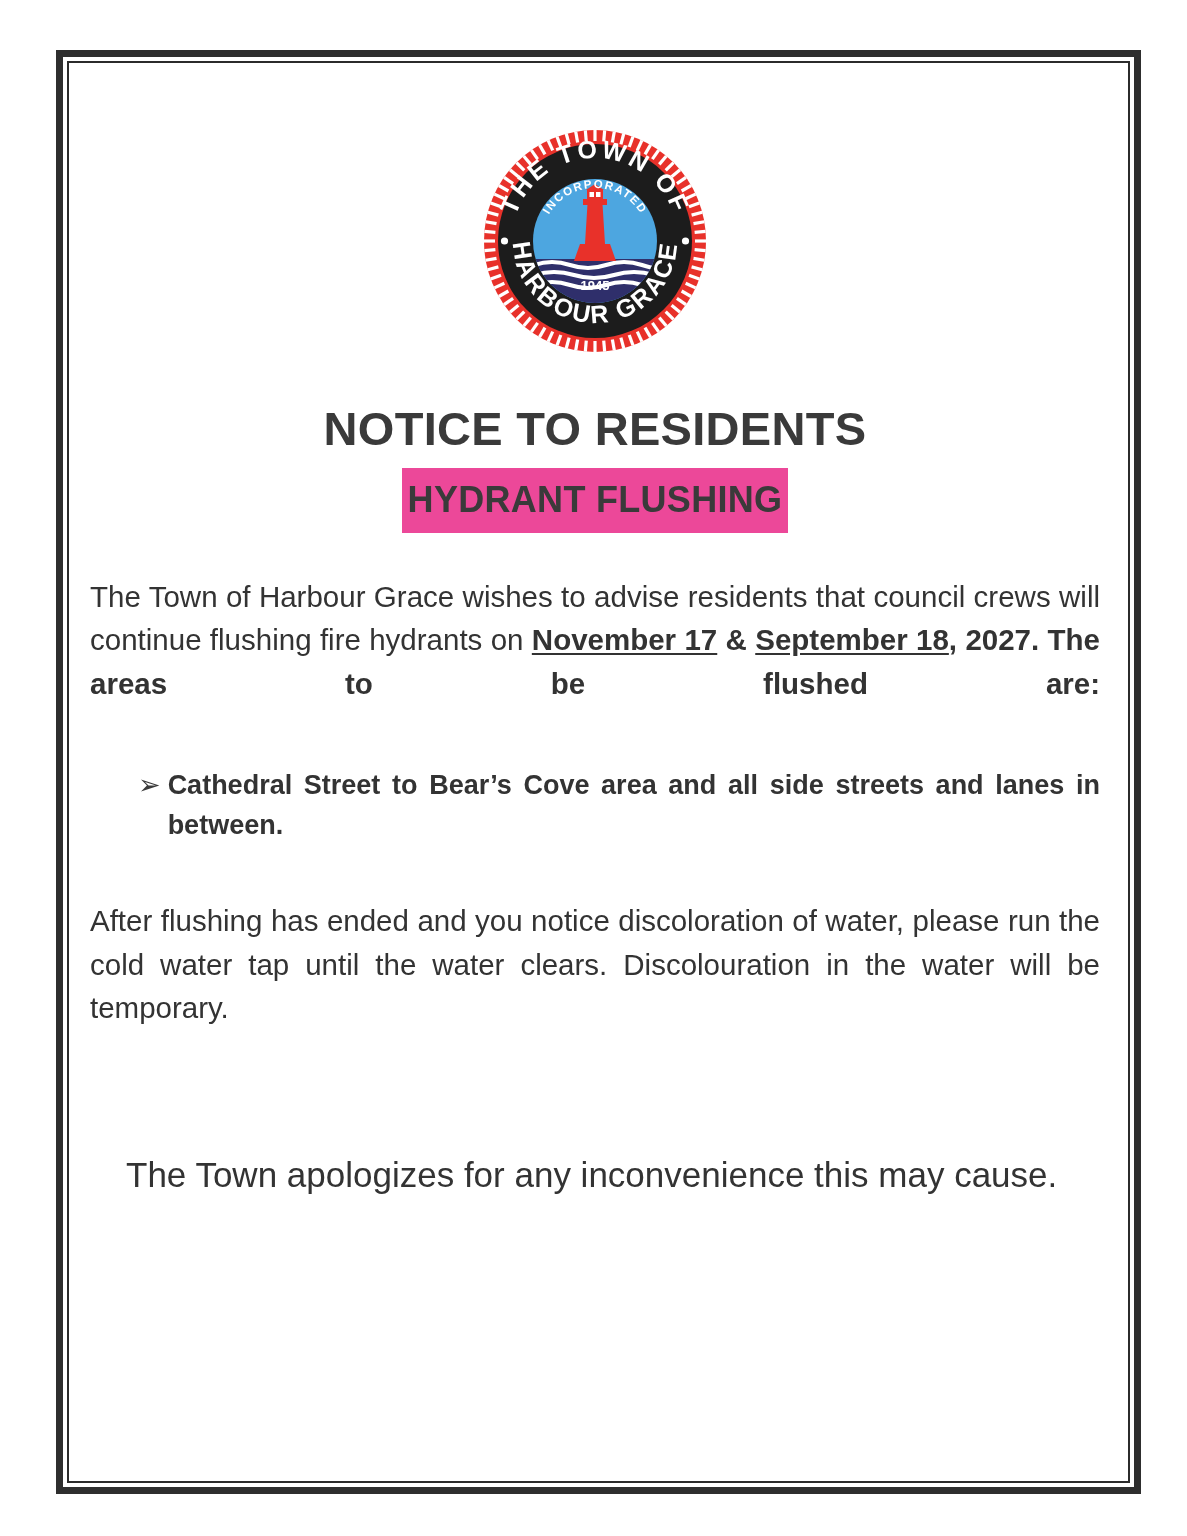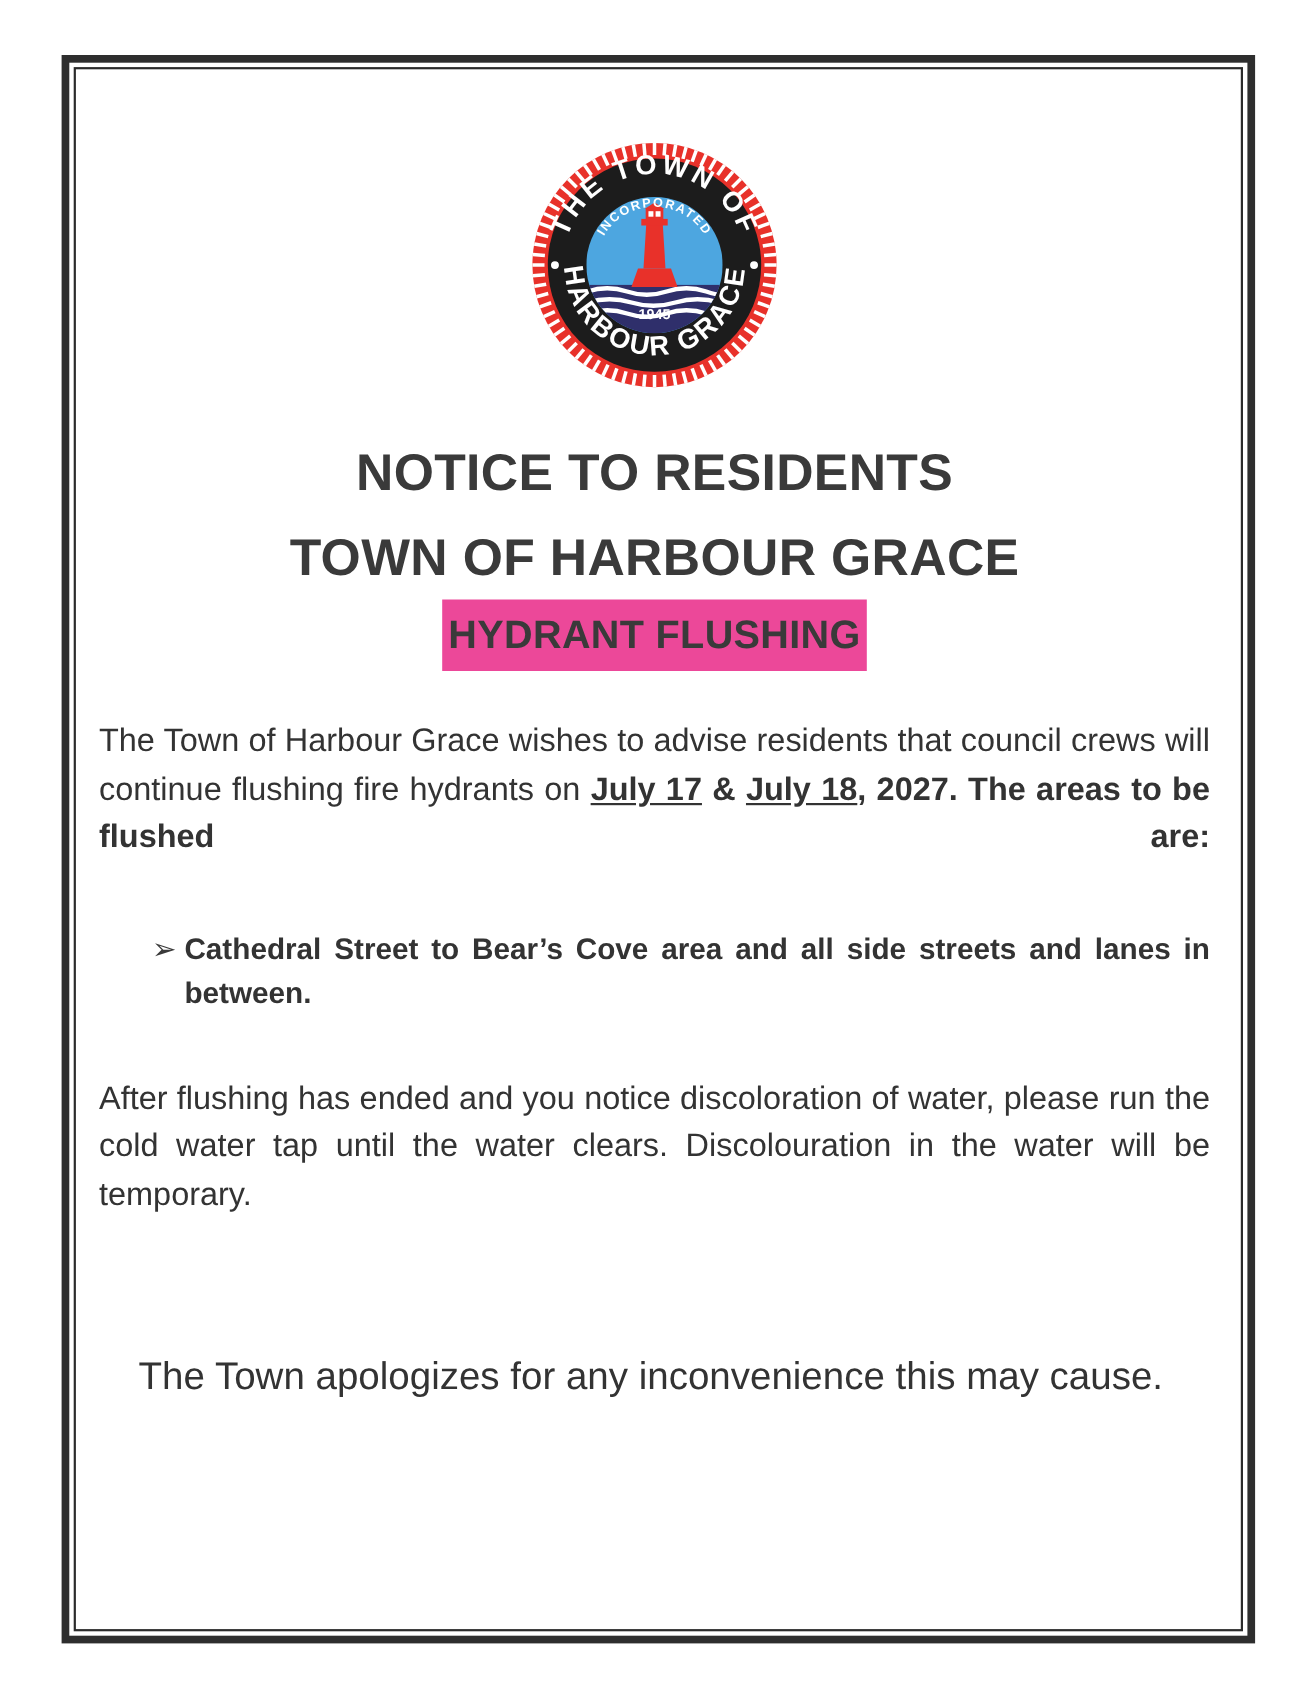--- a/index.html
+++ b/index.html
@@ -291,29 +291,28 @@
             <textPath href="#arcIncorp" startOffset="50%" text-anchor="middle">INCORPORATED</textPath>
           </text>
 
           <text x="113" y="162" font-family="Liberation Sans, sans-serif" font-size="13" font-weight="bold" fill="#ffffff" text-anchor="middle">1945</text>
         </svg>
       </div>
     </div>
 
     <div class="titles">
       <div class="title-line">NOTICE TO RESIDENTS</div>
-      <div class="title-line">TOWN OF HARBOUR GRACE</div>
       <div class="title-hl-row">
         <span class="title-hl">HYDRANT FLUSHING</span>
       </div>
     </div>
 
     <div class="body-block">
 
-      <p class="para"><span>The Town of Harbour Grace wishes to advise residents that council crews will continue flushing fire hydrants on </span><span class="uline">July 17</span><span class="strong"> &amp; </span><span class="uline">July 18</span><span class="strong">, 2027. The areas to be flushed are:</span></p>
+      <p class="para"><span>The Town of Harbour Grace wishes to advise residents that council crews will continue flushing fire hydrants on </span><span class="uline">November 17</span><span class="strong"> &amp; </span><span class="uline">September 18</span><span class="strong">, 2027. The areas to be flushed are:</span></p>
 
       <div class="bullet-item">
         <span class="bullet-mark">➢</span>
         <span class="bullet-text">Cathedral Street to Bear’s Cove area and all side streets and lanes in between.</span>
       </div>
 
 
       <p class="para para-gap">After flushing has ended and you notice discoloration of water, please run the cold water tap until the water clears. Discolouration in the water will be temporary.</p>
 
       <div class="closing">The Town apologizes for any inconvenience this may cause.</div>

